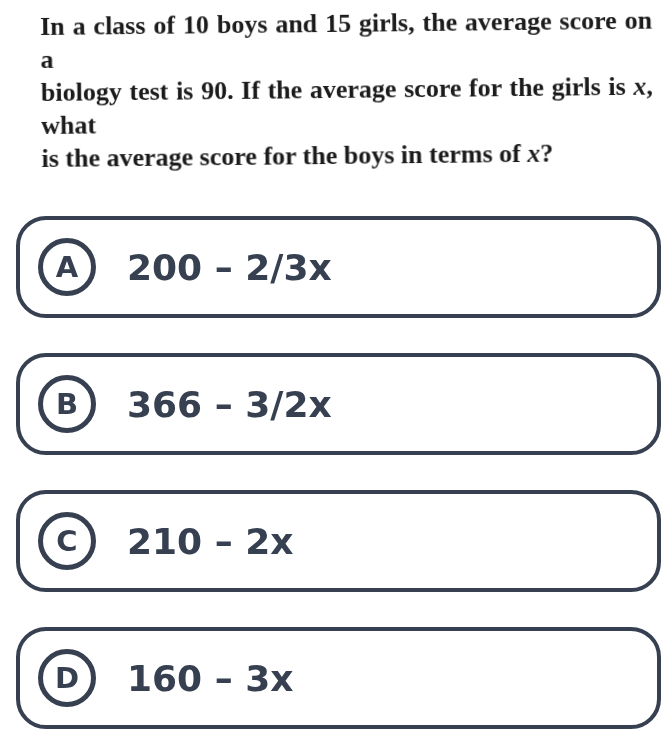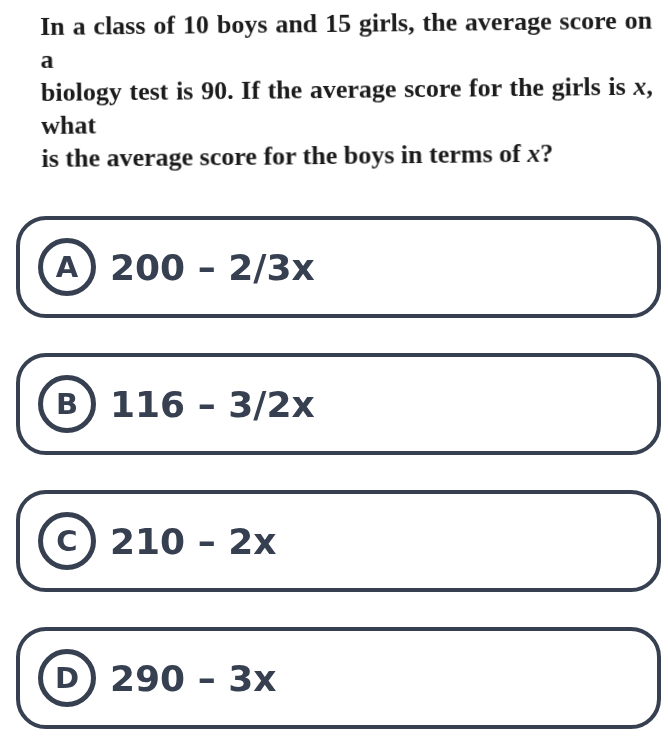--- a/index.html
+++ b/index.html
@@ -72,21 +72,21 @@
     justify-content: center;
   }
   .letter {
     font-family: "DejaVu Sans", sans-serif;
     font-weight: 700;
     font-size: 29px;
     line-height: 1;
     color: var(--accent);
   }
   .opt-text {
-    margin-left: 14px;
+    margin-left: 31px;
     font-family: "DejaVu Sans", sans-serif;
     font-weight: 700;
     font-size: 36px;
     color: var(--accent);
     white-space: nowrap;
   }
 </style>
 </head>
 <body>
 
@@ -104,31 +104,31 @@
       <span class="badge">
         <span class="letter">A</span>
       </span>
       <span class="opt-text">200 – 2/3x</span>
     </button>
 
     <button class="option">
       <span class="badge">
         <span class="letter">B</span>
       </span>
-      <span class="opt-text">116 – 3/2x</span>
+      <span class="opt-text">366 – 3/2x</span>
     </button>
 
     <button class="option">
       <span class="badge">
         <span class="letter">C</span>
       </span>
       <span class="opt-text">210 – 2x</span>
     </button>
 
     <button class="option">
       <span class="badge">
         <span class="letter">D</span>
       </span>
-      <span class="opt-text">290 – 3x</span>
+      <span class="opt-text">160 – 3x</span>
     </button>
 
   </div>
 </div>
 
 </body></html>

